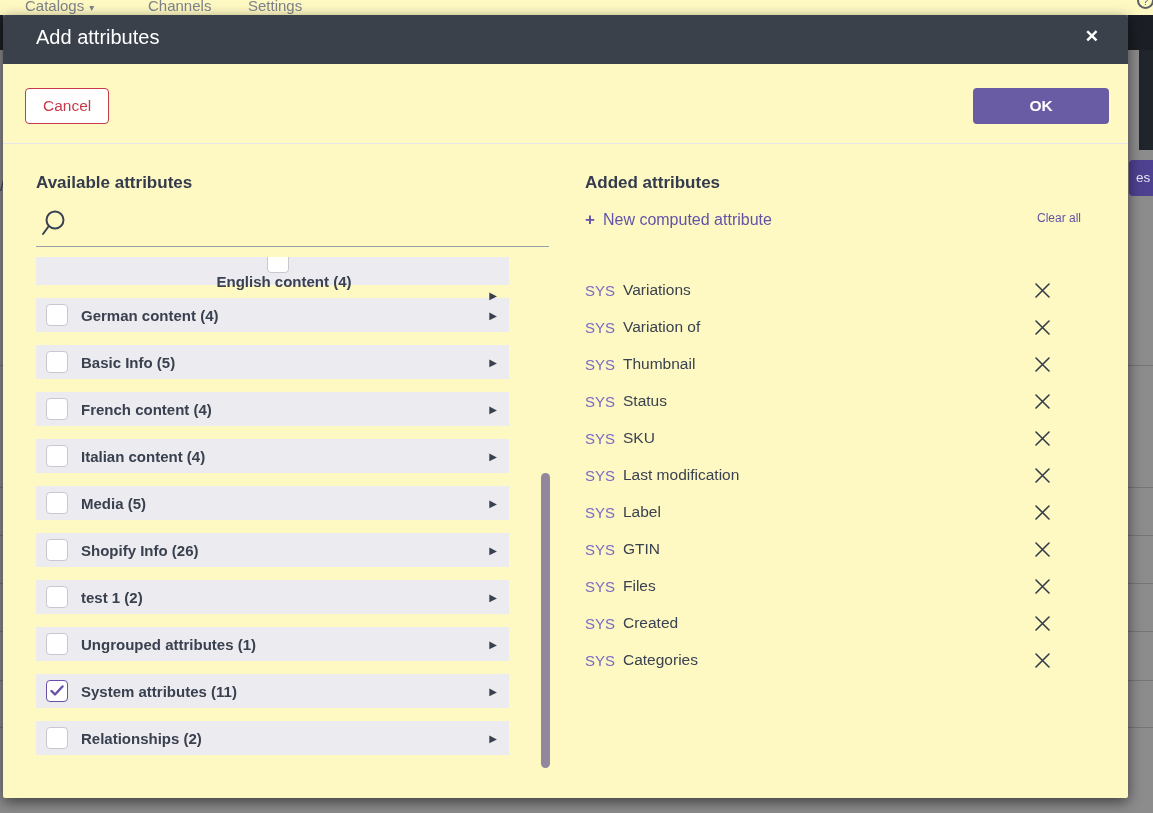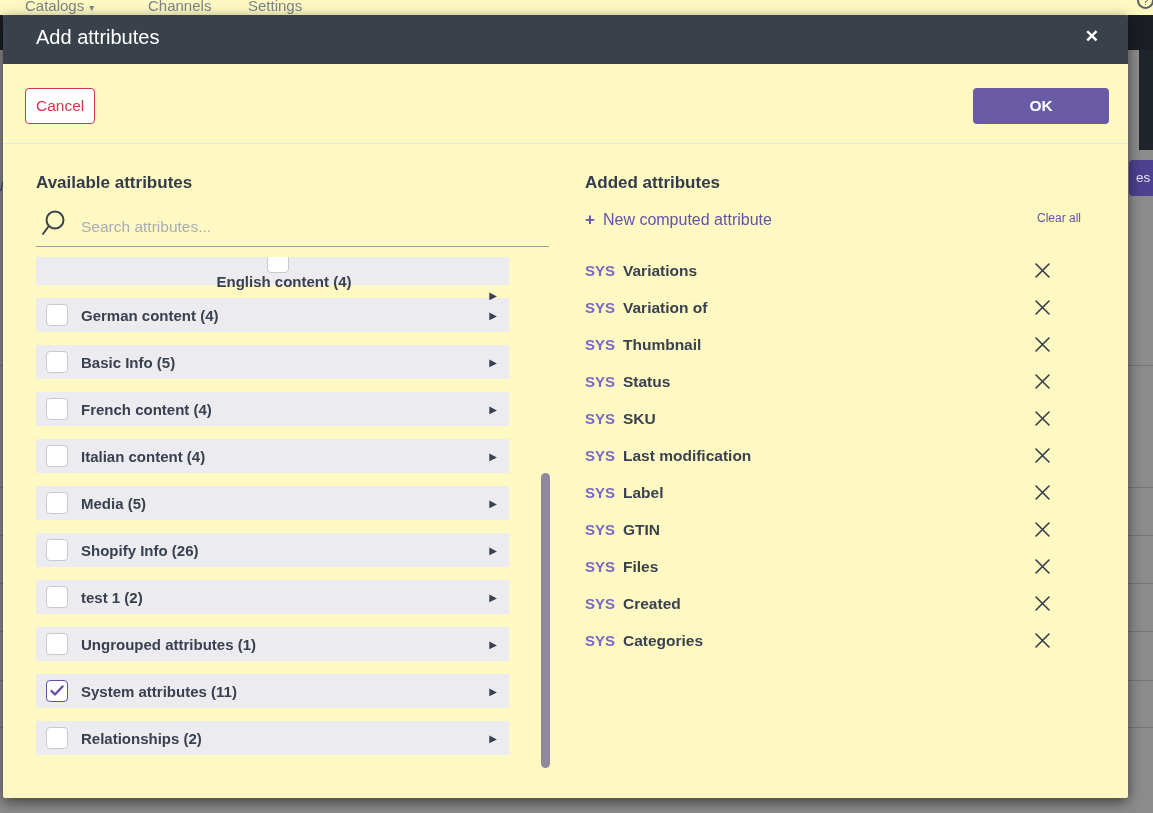--- a/index.html
+++ b/index.html
@@ -23,21 +23,21 @@
 
   
   .modal { position:absolute; left:3px; top:15px; width:1125px; height:783px; background:#fef9c3;
            border-radius:2px; box-shadow:0 4px 14px rgba(0,0,0,0.55); z-index:3; }
   .modal-header { position:absolute; left:0; top:0; width:100%; height:49px; background:#3a414a;
                   border-radius:2px 2px 0 0; }
   .modal-title { position:absolute; left:33px; top:11px; color:#ffffff; font-size:20px; font-weight:500; }
   .modal-close { position:absolute; right:29px; top:13px; color:#ffffff; font-size:17px; font-weight:bold;
                  background:none; border:none; cursor:pointer; line-height:1; }
 
-  .btn-cancel { position:absolute; left:22px; top:73px; height:36px; padding:0 10px; background:#fff;
+  .btn-cancel { position:absolute; left:22px; top:73px; height:36px; padding:0 17px; background:#fff;
                 border:1px solid #c63a49; border-radius:4px; color:#c63a49; font-size:15.5px; cursor:pointer;
                 font-family:"Liberation Sans", sans-serif; }
   .btn-ok { position:absolute; left:970px; top:73px; width:136px; height:36px; background:#6a5ca4;
             border:none; border-radius:4px; color:#ffffff; font-size:15.5px; font-weight:bold; cursor:pointer;
             font-family:"Liberation Sans", sans-serif; }
   .actions-divider { position:absolute; left:0; top:128px; width:100%; height:1px; background:#e7e7ea; }
 
   .col-heading { position:absolute; top:158px; color:#333b4c; font-size:17px; font-weight:700; }
   .h-left { left:33px; } .h-right { left:582px; }
 
@@ -58,21 +58,21 @@
 
   .scroll-thumb { position:absolute; left:538px; top:458px; width:9px; height:295px; background:#92889e;
                   border-radius:5px; cursor:grab; }
 
   .link-new { position:absolute; left:582px; top:195px; color:#6253a8; font-size:16px; cursor:pointer;
               display:flex; align-items:center; }
   .plus-glyph { font-weight:bold; font-size:17px; margin-right:8px; }
   .link-clear { position:absolute; right:47px; top:196px; color:#6253a8; font-size:12px; cursor:pointer; }
 
   .added-list { position:absolute; left:582px; top:247px; width:466px; }
-  .added-row { display:flex; align-items:flex-start; height:37px;font-weight:bold; }
+  .added-row { display:flex; align-items:flex-end; height:37px; }
   .sys-badge { width:38px; flex:0 0 auto; color:#7969c6; font-size:15px; }
   .attr-label { color:#3a4150; font-size:15.5px; }
   .remove-btn { margin-left:auto; background:none; border:none; cursor:pointer; padding:0; line-height:0; }
 </style>
 </head>
 <body>
 
 <div class="underlay">
   <div class="dark-band"></div>
   <div class="right-dark"></div>
@@ -113,21 +113,20 @@
   <button class="btn-ok">OK</button>
   <div class="actions-divider"></div>
 
   <div class="col-heading h-left">Available attributes</div>
   <span class="search-icon">
     <svg width="30" height="32" viewBox="0 0 30 32">
       <circle cx="16" cy="11" r="8.5" fill="none" stroke="#3a4250" stroke-width="2"></circle>
       <line x1="9.5" y1="17.5" x2="4" y2="25" stroke="#3a4250" stroke-width="2" stroke-linecap="round"></line>
     </svg>
   </span>
-  <input class="search-input" type="text" placeholder="Search attributes..." style="">
   <div class="search-underline"></div>
 
   <div class="group-list" id="group-list">
       <div class="group-row" style="margin-top: -6px; flex-direction: column;">
         <span class="cb"></span>
         <span class="group-label">English content (4)</span>
         <span class="group-chevron">▶</span>
       </div>
       <div class="group-row">
         <span class="cb"></span>

